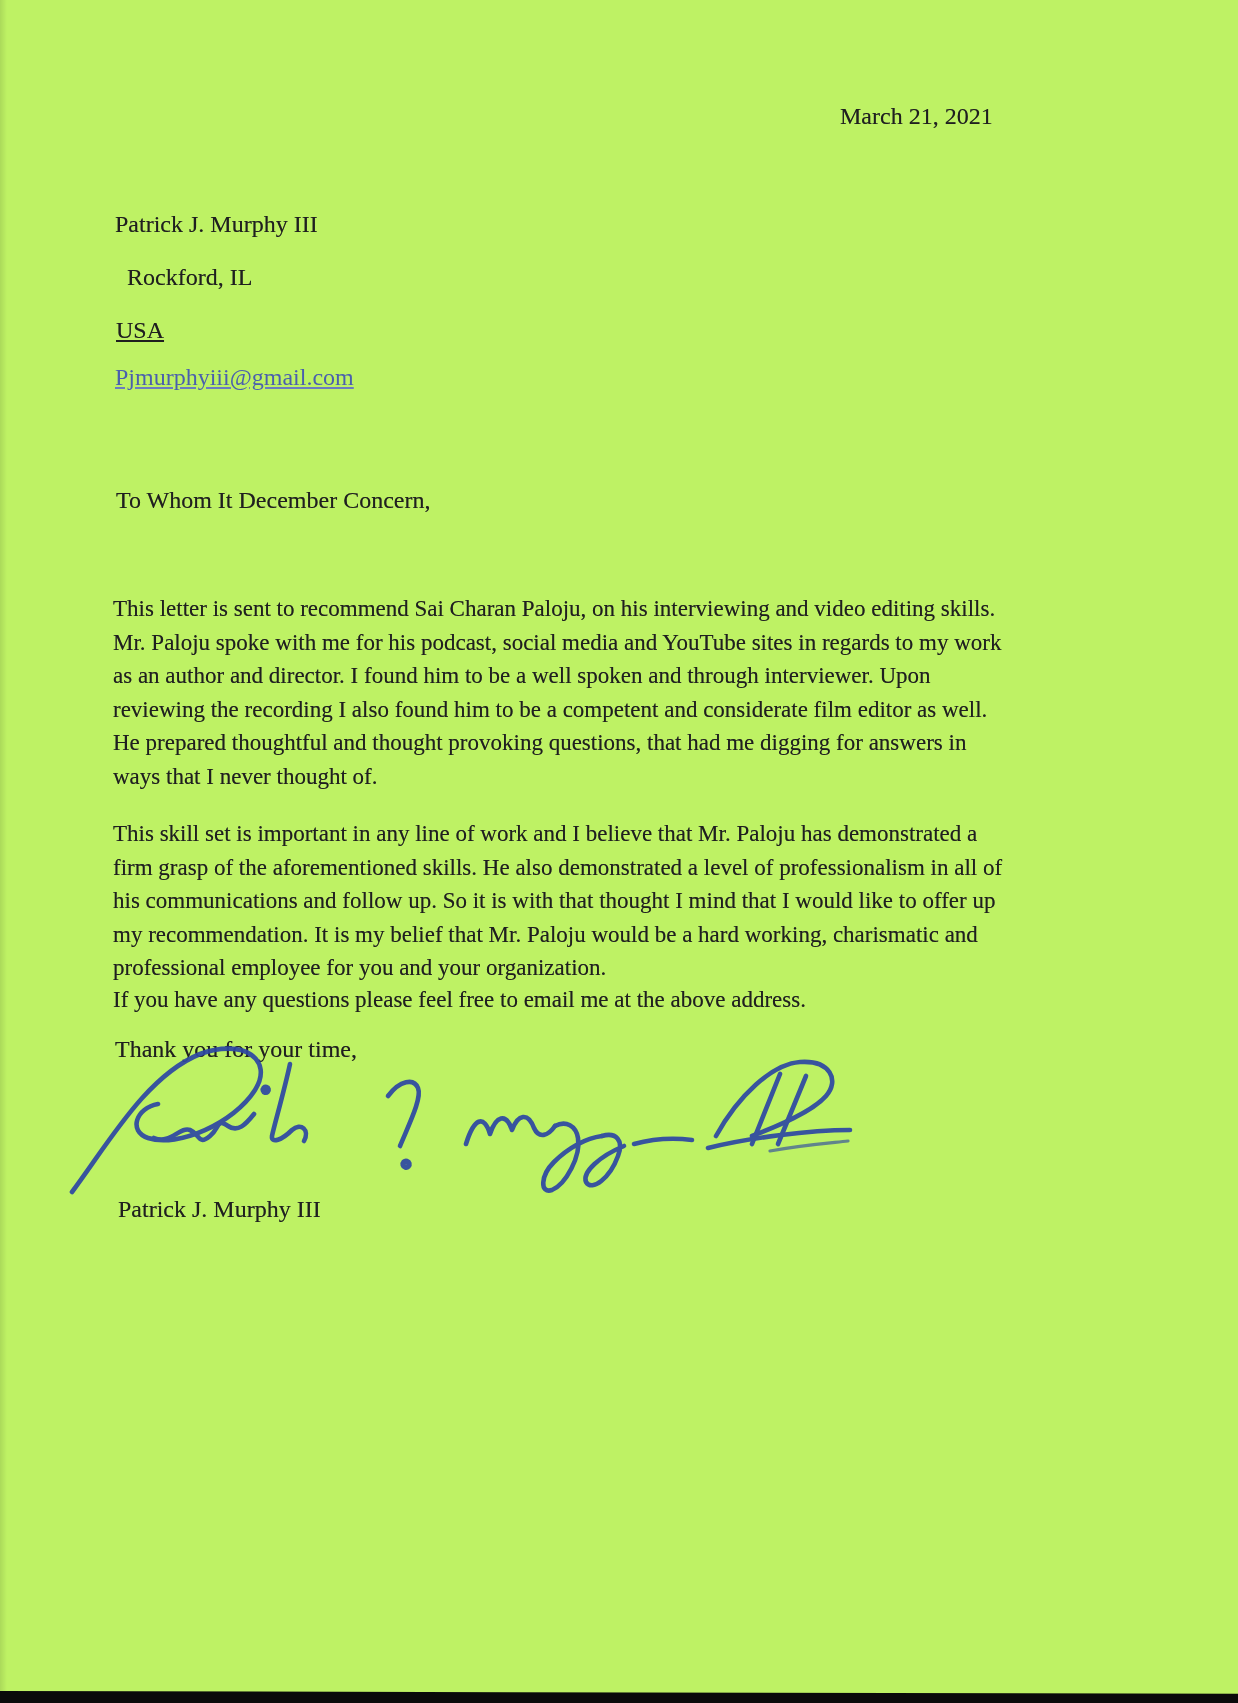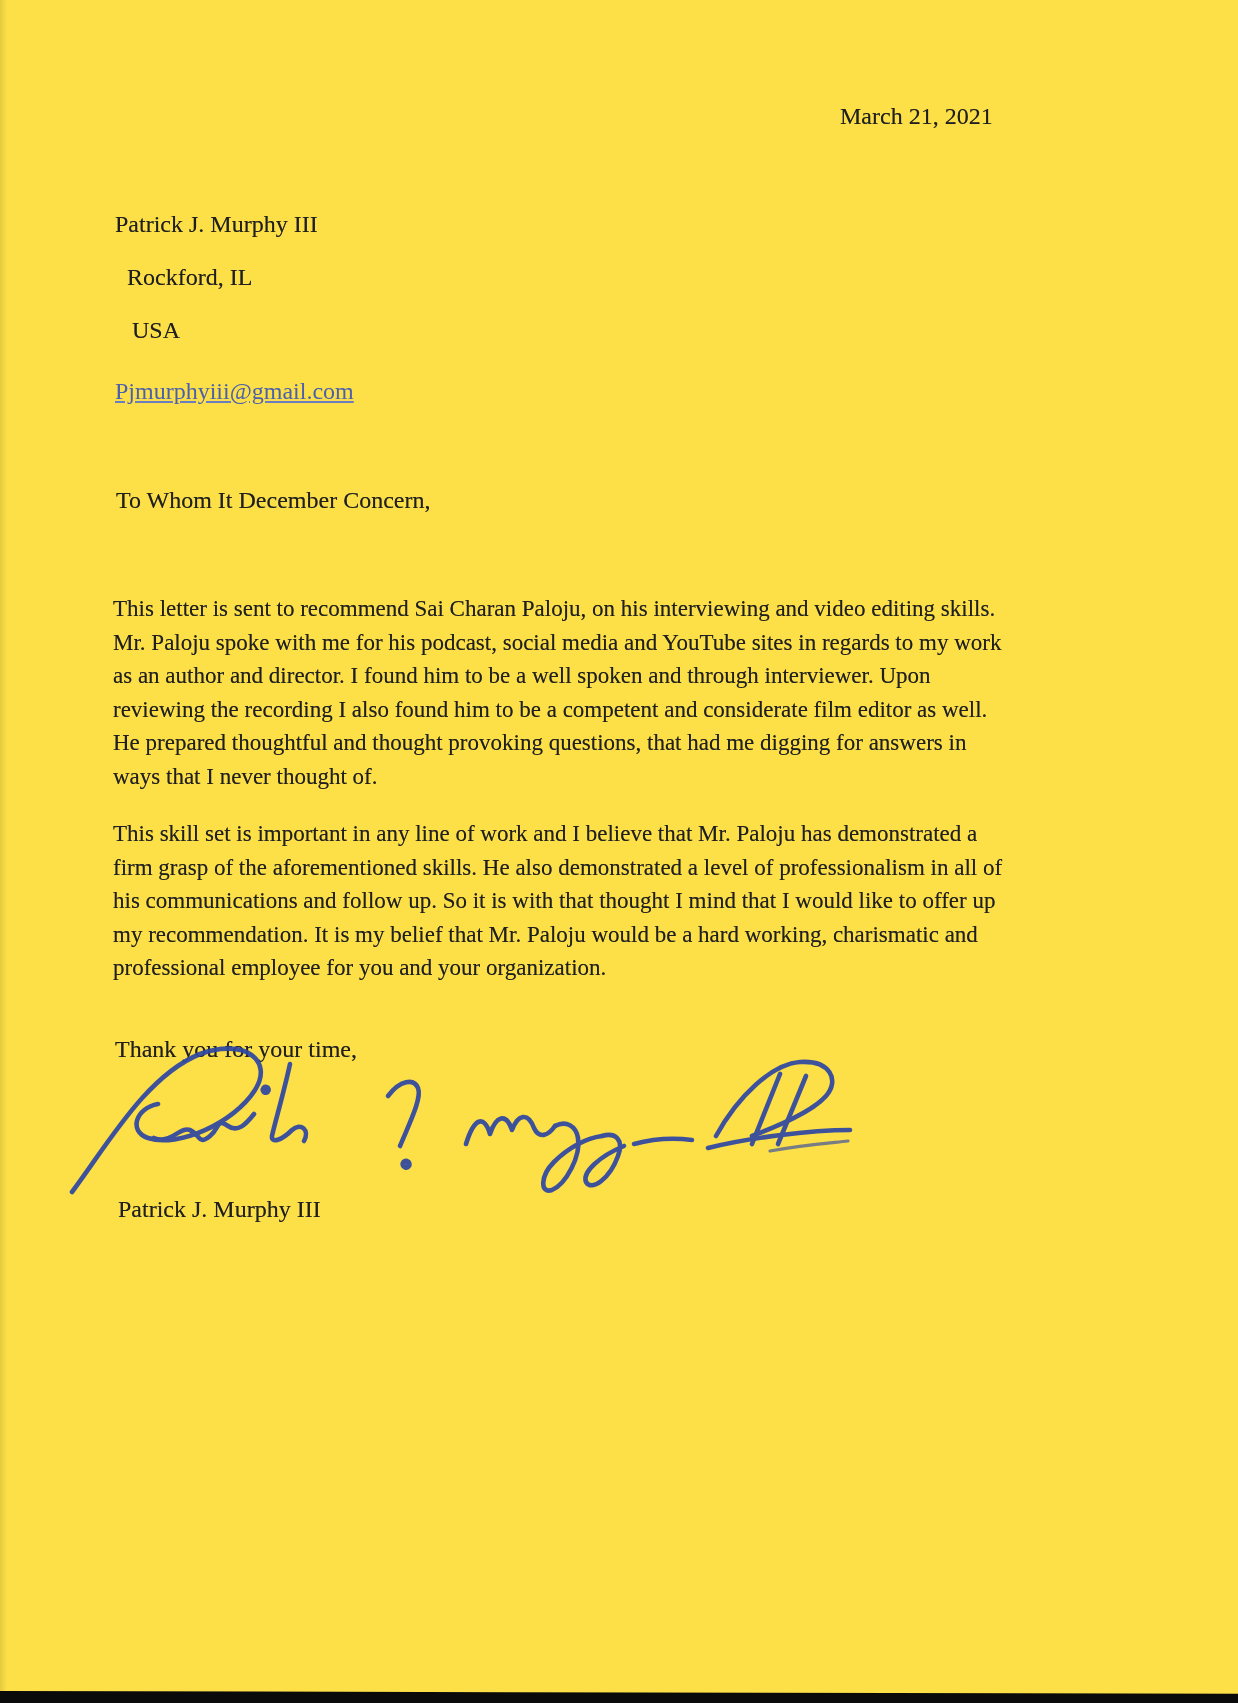--- a/index.html
+++ b/index.html
@@ -5,42 +5,42 @@
   html, body {
     margin: 0;
     padding: 0;
     background: #e9e9e9;
   }
   .page {
     position: relative;
     width: 1238px;
     height: 1703px;
     margin: 0 auto;
-    background: #fde047;
+    background: #bef264;
     font-family: "Liberation Serif", "DejaVu Serif", serif;
     color: #1f1f1f;
     overflow: hidden;
   }
   
   .page::before {
     content: "";
     position: absolute;
     left: 0; top: 0; bottom: 0;
     width: 7px;
     background: linear-gradient(to right, rgba(0,0,0,0.10), rgba(0,0,0,0));
     pointer-events: none;
   }
   .abs { position: absolute; }
   .soft { text-shadow: 0 0 0.5px rgba(45,45,45,0.55); }
   .t24 { font-size: 24px; }
   .date-line   { left: 840px; top: 103px; }
   .addr-name   { left: 115px; top: 211px; }
   .addr-city   { left: 115px; top: 264px; margin-left: 12px; }
-  .addr-country{ left: 132px; top: 317px; }
-  .addr-email  { left: 115px; top: 378px; }
+  .addr-country{ left: 116px; top: 317px; text-decoration: underline; }
+  .addr-email  { left: 115px; top: 364px; }
   .salutation  { left: 116px; top: 487px; }
   .body-block {
     left: 113px;
     width: 1015px;
     font-size: 23px;
     line-height: 33.5px;
     white-space: pre-line;
   }
   .para-1 { top: 592px; }
   .para-2 { top: 817px; }
@@ -97,20 +97,21 @@
 reviewing the recording I also found him to be a competent and considerate film editor as well.
 He prepared thoughtful and thought provoking questions, that had me digging for answers in
 ways that I never thought of.</div>
 
   <div class="abs soft body-block para-2">This skill set is important in any line of work and I believe that Mr. Paloju has demonstrated a
 firm grasp of the aforementioned skills. He also demonstrated a level of professionalism in all of
 his communications and follow up.  So it is with that thought I mind that I would like to offer up
 my recommendation. It is my belief that Mr. Paloju would be a hard working, charismatic and
 professional employee for you and your organization.</div>
 
+  <div class="abs soft body-block para-3">If you have any questions please feel free to email me at the above address.</div>
 
   <div class="abs t24 soft closing">Thank you for your time,</div>
 
   <div class="abs signature-wrap">
     <svg viewBox="0 0 826 172" xmlns="http://www.w3.org/2000/svg" fill="none" stroke="#2d47a3" stroke-linecap="round" stroke-linejoin="round">
       <g stroke-width="4.6" opacity="0.92">
 
         <path d="M 14 154 C 50 106 88 38 142 16 C 186 0 216 22 197 52 C 176 85 120 110 90 100 C 70 93 78 70 100 66"></path>
 
         <path d="M 96 100 C 112 107 122 88 132 92 C 142 96 140 108 152 98 C 162 90 158 80 170 88 C 180 95 188 86 196 76"></path>

